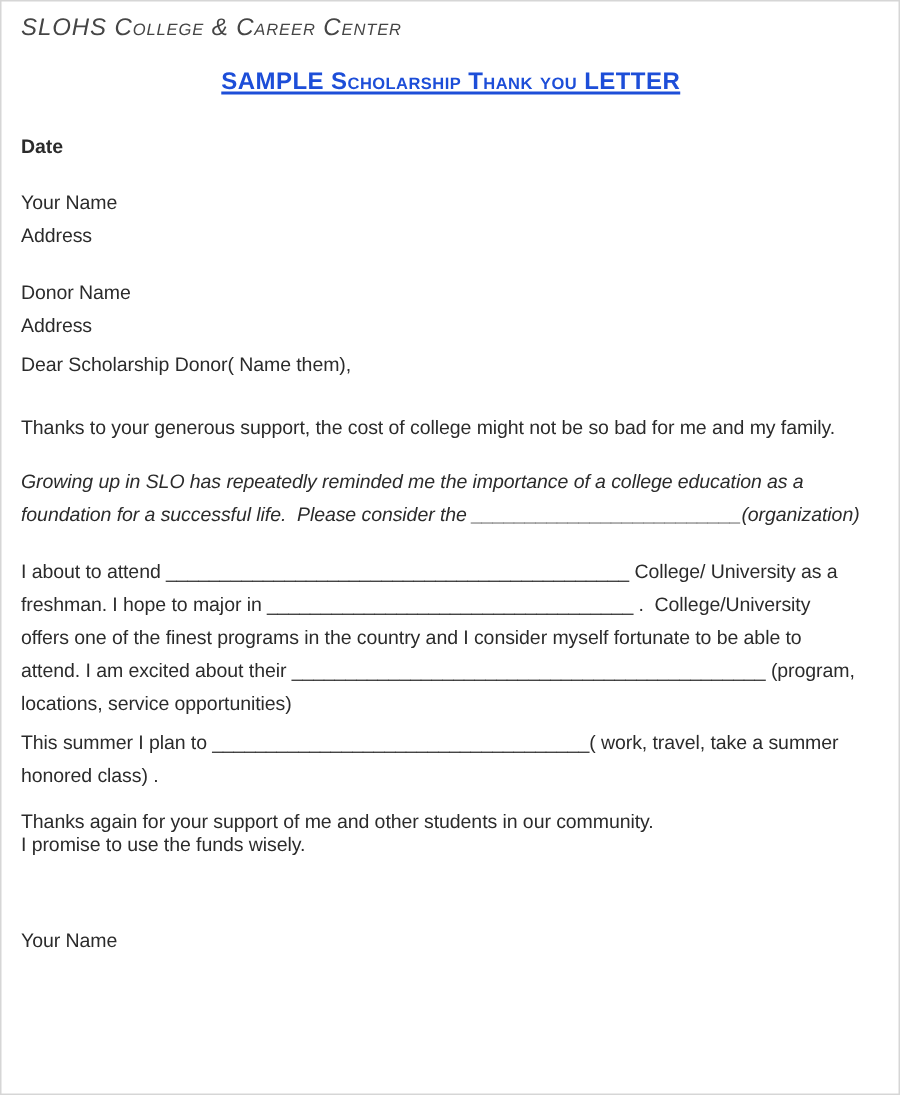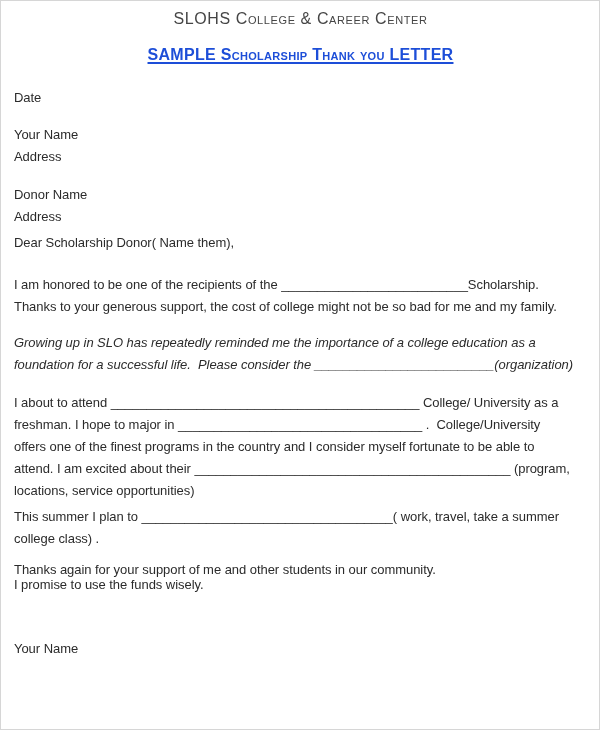--- a/index.html
+++ b/index.html
@@ -15,21 +15,21 @@
   .doc { padding: 8px 12px 0 13px; }
   .block { margin: 0; }
   .line {
     white-space: pre;
     font-size: 13px;
     line-height: 22px;
     color: #2b2b2b;
     letter-spacing: -0.05px;
   }
   
-  .b-header { text-align: center; margin-top: 0; }
+  .b-header { margin-top: 0; font-style: italic; }
   .b-header .line {
     font-variant: small-caps;
     font-size: 16px;
     line-height: 20px;
     letter-spacing: 0.6px;
     color: #454545;
   }
   
   .b-title { text-align: center; margin-top: 15px; }
   .b-title .line {
@@ -37,21 +37,21 @@
     font-weight: bold;
     font-size: 16px;
     line-height: 22px;
     letter-spacing: 0.3px;
     text-decoration: underline;
     text-decoration-thickness: 1.5px;
     text-underline-offset: 2px;
     color: #1d4ed8;
   }
   
-  .b-date               { margin-top: 21px; }
+  .b-date               { margin-top: 21px; font-weight: bold; }
   .b-sender-block       { margin-top: 15px; }
   .b-donor-block        { margin-top: 16px; }
   .b-salutation         { margin-top: 4px;  }
   .b-paragraph-honored  { margin-top: 20px; }
   .b-paragraph-growing  { margin-top: 14px; font-style: italic; }
   .b-paragraph-attend   { margin-top: 16px; }
   .b-paragraph-summer   { margin-top: 4px; }
   .b-paragraph-thanks   { margin-top: 12px; }
   .b-paragraph-thanks .line { line-height: 15px; }
   .b-closing            { margin-top: 16px; }
@@ -76,37 +76,36 @@
         <div class="line">Address</div>
       </div>
       <div class="block b-donor-block">
         <div class="line">Donor Name</div>
         <div class="line">Address</div>
       </div>
       <div class="block b-salutation">
         <div class="line">Dear Scholarship Donor( Name them),</div>
       </div>
       <div class="block b-paragraph-honored">
-        <div class="line">I am honored to be one of the recipients of the __________________________Scholarship.</div>
         <div class="line">Thanks to your generous support, the cost of college might not be so bad for me and my family.</div>
       </div>
       <div class="block b-paragraph-growing">
         <div class="line">Growing up in SLO has repeatedly reminded me the importance of a college education as a</div>
         <div class="line">foundation for a successful life.  Please consider the _________________________(organization)</div>
       </div>
       <div class="block b-paragraph-attend">
         <div class="line">I about to attend ___________________________________________ College/ University as a</div>
         <div class="line">freshman. I hope to major in __________________________________ .  College/University</div>
         <div class="line">offers one of the finest programs in the country and I consider myself fortunate to be able to</div>
         <div class="line">attend. I am excited about their ____________________________________________ (program,</div>
         <div class="line">locations, service opportunities)</div>
       </div>
       <div class="block b-paragraph-summer">
         <div class="line">This summer I plan to ___________________________________( work, travel, take a summer</div>
-        <div class="line">college class) .</div>
+        <div class="line">honored class) .</div>
       </div>
       <div class="block b-paragraph-thanks">
         <div class="line">Thanks again for your support of me and other students in our community.</div>
         <div class="line">I promise to use the funds wisely.</div>
       </div>
       <div class="block b-signature">
         <div class="line">Your Name</div>
       </div>
     </div>
 </div>

